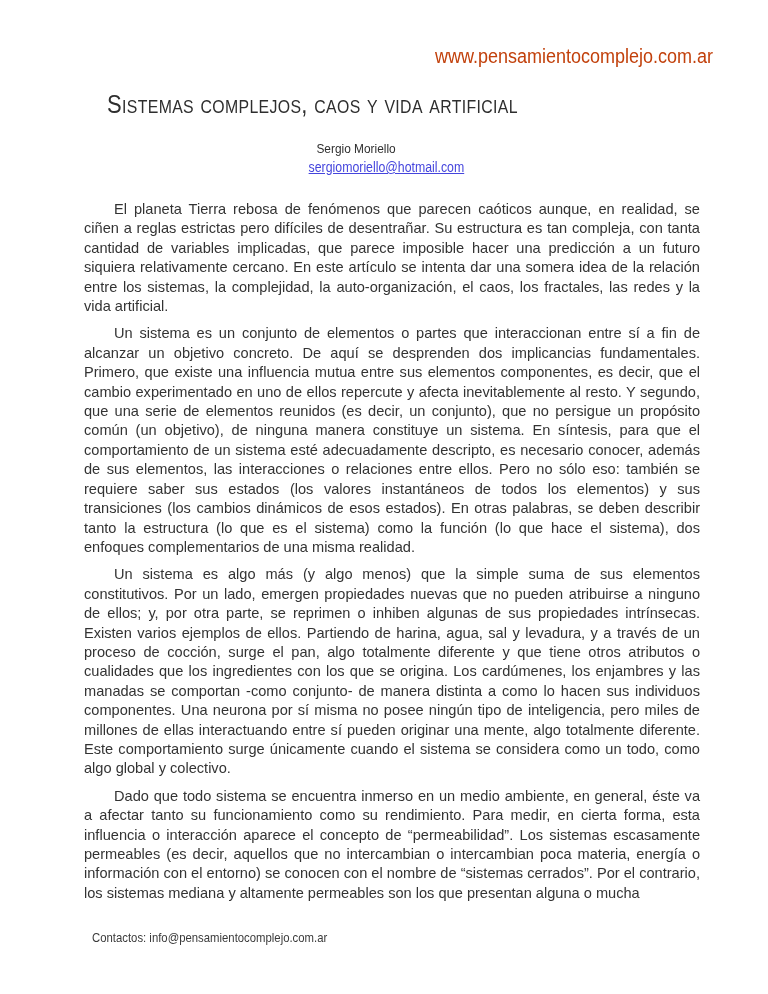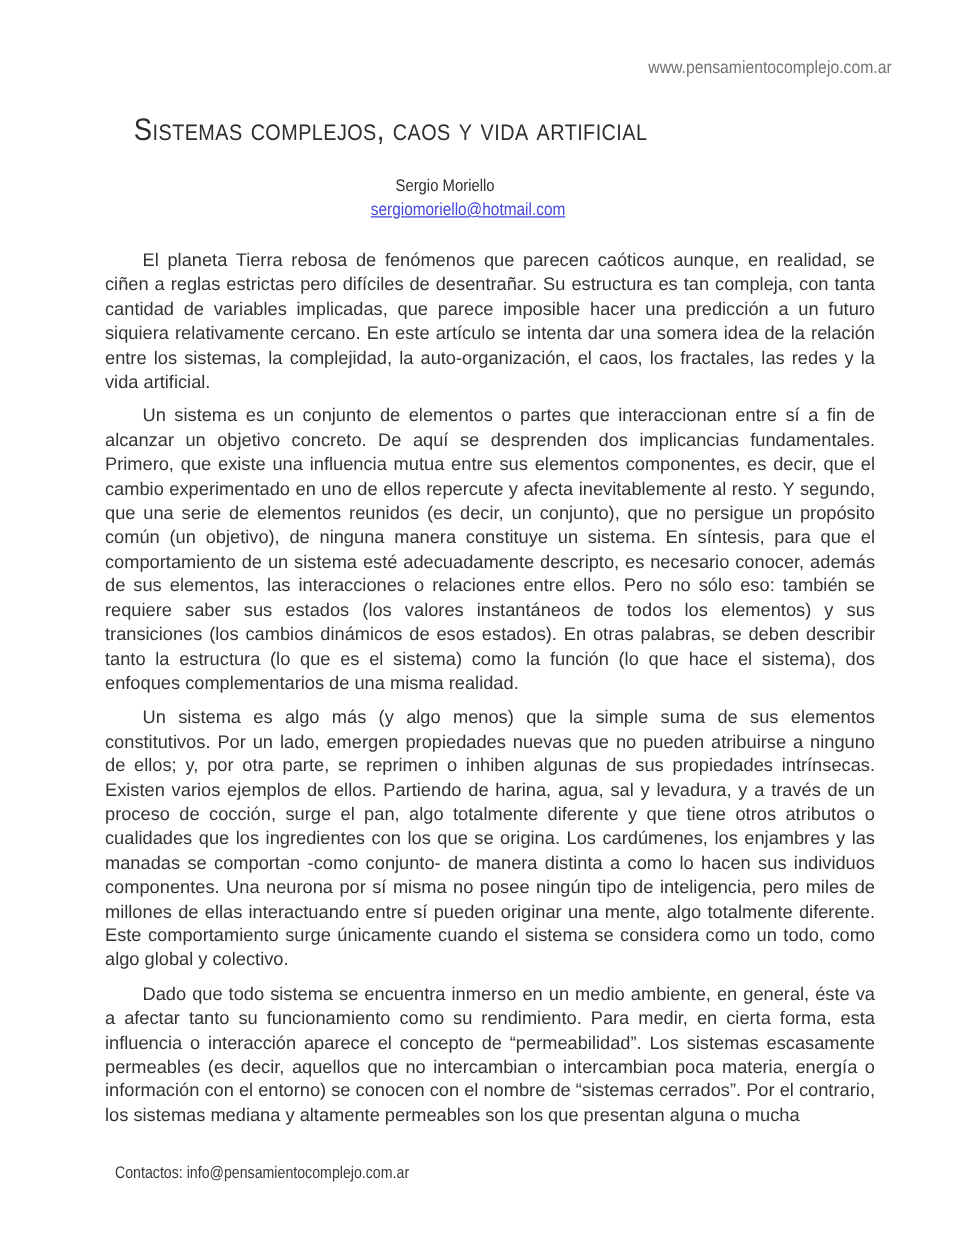--- a/index.html
+++ b/index.html
@@ -16,22 +16,22 @@
   }
   .narrow {
     display: inline-block;
     white-space: nowrap;
   }
   
   .site-header {
     position: absolute;
     top: 45px;
     right: 55px;
-    font-size: 14px;
-    color: #737373;
+    font-size: 20px;
+    color: #c2410c;
     text-decoration: underline;
   }
   .site-header .narrow {
     transform: scaleX(0.9);
     transform-origin: right center;
   }
   
   .doc-title {
     position: absolute;
     top: 90px;
@@ -64,20 +64,21 @@
     transform: scaleX(0.88);
     transform-origin: center center;
   }
   .email-line {
     position: absolute;
     top: 159px;
     left: 0;
     width: 749px;
     text-align: center;
     font-size: 14px;
+    padding-left: 12px;
   }
   .email-line a {
     color: #4545dd;
     text-decoration: underline;
     cursor: pointer;
   }
   
   .article {
     position: absolute;
     left: 68px;

